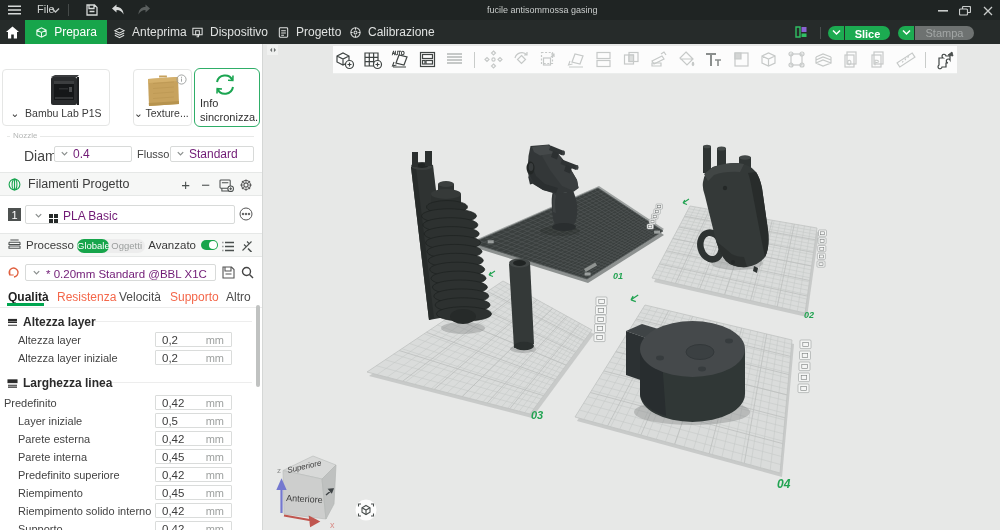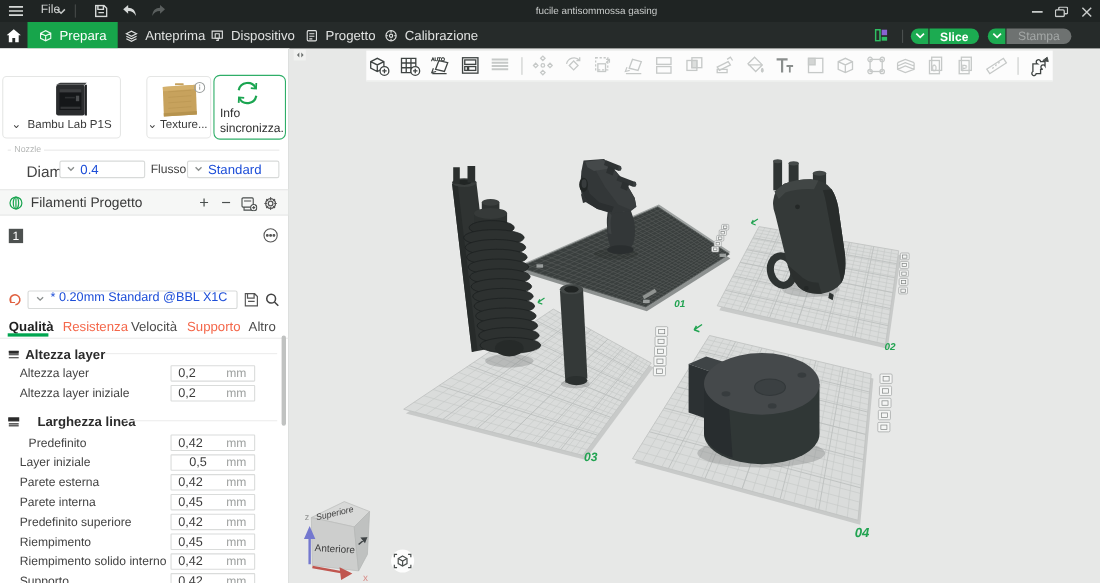--- a/index.html
+++ b/index.html
@@ -4,21 +4,21 @@
 html,body{width:1000px;height:530px;overflow:hidden;font-family:"Liberation Sans",sans-serif;background:#e7e8e7}
 .titlebar{position:absolute;left:0;top:0;width:1000px;height:20px;background:#1f2423;color:#cfd2d1}
 .tabbar{position:absolute;left:0;top:20px;width:1000px;height:24px;background:#262b2a}
 .panel{position:absolute;left:0;top:44px;width:263px;height:486px;background:#fff;border-right:1px solid #d5d7d6}
 .viewport{position:absolute;left:263px;top:44px;width:737px;height:486px}
 .tb{position:absolute;left:70px;top:2px;width:624px;height:28px;background:#fcfcfc;border-bottom:1px solid #ebedec;display:flex;align-items:center;gap:6.5px;padding-left:1px}
 .tbi{display:inline-flex;width:21px;height:21px}
 .tbsep{width:1px;height:16px;background:#c9ccca;margin:0 2px}
 .hdr{position:absolute;left:0;width:262px;height:24px;background:#f6f7f6;border-bottom:1px solid #e6e8e7;display:flex;align-items:center}
 .hdr .t{font-size:12.5px;color:#3a3a3a;margin-left:7px}
-.sel{position:absolute;border:1px solid #d8dad9;border-radius:2px;background:#fff;display:flex;align-items:flex-start;font-size:12px;color:#1d4ed8}
+.sel{position:absolute;border:1px solid #d8dad9;border-radius:2px;background:#fff;display:flex;align-items:flex-end;font-size:12px;color:#701a75}
 .inp{position:absolute;border:1px solid #dadcdb;border-radius:1px;background:#fff;font-size:11.5px;color:#3c3c3c;display:flex;align-items:flex-end}
 .inp .u{margin-left:auto;color:#9da09f;font-size:11px;padding-right:7px}
 .lab{position:absolute;font-size:11px;color:#434343;white-space:nowrap}
 </style></head><body>
 <div class="titlebar">
 <svg width="13" height="10" style="position:absolute;left:8px;top:5px" stroke="#d6d9d8" stroke-width="1.5">
       <path d="M0,1.2 h13 M0,5 h13 M0,8.8 h13"></path>
     </svg>
 <span style="position:absolute;left:37px;top:3px;font-size:11px">File</span>
 <svg width="9" height="7" style="position:absolute;left:51px;top:7px" fill="none" stroke="#c3c6c5" stroke-width="1.4">
@@ -170,26 +170,57 @@
         <circle cx="12.5" cy="10.5" r="3" fill="#fff"></circle>
         <path d="M11,10.5 h3 M12.5,9 v3"></path>
       </svg>
 <span style="position:absolute;right:9px;top:5px"><svg width="14" height="14" viewBox="0 0 20 20" fill="none" stroke="#555" stroke-width="1.6">
           <circle cx="10" cy="10" r="3"></circle>
           <path d="M10,2.5 v2.2 M10,15.3 v2.2 M2.5,10 h2.2 M15.3,10 h2.2 M4.7,4.7 l1.6,1.6 M13.7,13.7 l1.6,1.6 M15.3,4.7 l-1.6,1.6 M6.3,13.7 l-1.6,1.6" stroke-linecap="round"></path>
           <circle cx="10" cy="10" r="6.4"></circle>
         </svg></span>
 </div>
     <div style="position:absolute;left:8px;top:164px;width:13px;height:13px;background:#4d5150;color:#fff;font-size:11px;display:flex;align-items:center;justify-content:center">1</div>
+<div class="sel" style="left:25px;top:161px;width:210px;height:19px"><span style="margin-left:8px;margin-right:6px"><svg width="9" height="9" viewBox="0 0 10 10" fill="none" stroke="#8b8f8e" stroke-width="1.4">
+          <path d="M2,3.5 L5,6.5 L8,3.5"></path>
+        </svg></span>
+<svg width="9" height="9" style="margin-right:5px">
+        <rect width="4" height="4" x="0" y="0" fill="#262a29"></rect>
+        <rect width="4" height="4" x="5" y="0" fill="#262a29"></rect>
+        <rect width="4" height="4" x="0" y="5" fill="#262a29"></rect>
+        <rect width="4" height="4" x="5" y="5" fill="#262a29"></rect>
+      </svg>PLA Basic</div>
 <svg width="14" height="14" style="position:absolute;right:9px;top:163px" viewBox="0 0 14 14" fill="none" stroke="#555" stroke-width="1">
       <circle cx="7" cy="7" r="6"></circle>
       <circle cx="4" cy="7" r="0.8" fill="#555"></circle>
       <circle cx="7" cy="7" r="0.8" fill="#555"></circle>
       <circle cx="10" cy="7" r="0.8" fill="#555"></circle>
     </svg>
+    <div class="hdr" style="top:189px;border-top:1px solid #e6e8e7">
+<svg width="13" height="12" style="margin-left:8px" viewBox="0 0 14 13" fill="none" stroke="#4a4f4e" stroke-width="1.1">
+        <path d="M1,3.5 h12 M1,3.5 v2.5 h12 v-2.5 M1,7.5 h12 M1,7.5 v2.5 h12 v-2.5 M2.5,1 h9"></path>
+      </svg>
+<span class="t" style="font-size:11.5px;margin-left:5px">Processo</span>
+<div style="position:absolute;left:77px;top:5px;width:68px;height:14px;background:#ededed;border-radius:7px">
+<div style="position:absolute;left:0;top:0;width:32px;height:14px;background:#17a54b;border-radius:7px;color:#fff;font-size:9.5px;text-align:center;line-height:14px">Globale</div>
+<div style="position:absolute;right:3px;top:0;font-size:9.5px;color:#9a9e9d;line-height:14px">Oggetti</div>
+</div>
+<span style="position:absolute;right:66px;top:5px;font-size:11.5px;color:#3a3a3a">Avanzato</span>
+<div style="position:absolute;right:44px;top:6px;width:17px;height:10px;background:#17a54b;border-radius:5px">
+        <div style="position:absolute;right:1px;top:1px;width:8px;height:8px;background:#fff;border-radius:4px"></div>
+      </div>
+<svg width="12" height="11" style="position:absolute;right:28px;top:7px" fill="none" stroke="#4a4f4e" stroke-width="1.3">
+        <path d="M3,1.5 h9 M3,5.5 h9 M3,9.5 h9 M0.5,1.5 h0.8 M0.5,5.5 h0.8 M0.5,9.5 h0.8"></path>
+      </svg>
+<svg width="12" height="12" style="position:absolute;right:9px;top:6px" viewBox="0 0 12 12" stroke="#4a4f4e" fill="none" stroke-width="1.1">
+        <path d="M1.5,10.5 L10.5,1.5"></path>
+        <path d="M3,4.5 l2,2 M6,1.5 l2,2"></path>
+        <path d="M7,8.5 l3.5,3.5" stroke-width="1.6"></path>
+      </svg>
+</div>
     <svg width="13" height="13" style="position:absolute;left:7px;top:222px" viewBox="0 0 14 14" fill="none" stroke="#e0603f" stroke-width="1.5">
       <path d="M3,9.5 A4.8,4.8 0 1 1 7.5,11.8"></path>
       <path d="M3,5.5 v4.2 h4.2" stroke-width="1.2"></path>
     </svg>
 <div class="sel" style="left:25px;top:220px;width:191px;height:17px">
       <span style="margin-left:6px;margin-right:5px"><svg width="9" height="9" viewBox="0 0 10 10" fill="none" stroke="#8b8f8e" stroke-width="1.4">
           <path d="M2,3.5 L5,6.5 L8,3.5"></path>
         </svg></span>
       <span style="font-size:11.5px">* 0.20mm Standard @BBL X1C</span>
     </div>
@@ -219,36 +250,36 @@
     <span class="lab" style="left:18px;top:290px">Altezza layer</span>
 <div class="inp" style="left:155px;top:288px;width:77px;height:15px">
       <span style="margin-left:6px">0,2</span>
       <span class="u">mm</span>
     </div>
     <span class="lab" style="left:18px;top:308px">Altezza layer iniziale</span>
 <div class="inp" style="left:155px;top:306px;width:77px;height:15px">
       <span style="margin-left:6px">0,2</span>
       <span class="u">mm</span>
     </div>
-    <div style="position:absolute;left:7px;top:332px;display:flex;align-items:center;gap:16px">
+    <div style="position:absolute;left:7px;top:332px;display:flex;align-items:center;gap:5px">
       <svg width="11" height="9" viewBox="0 0 12 10" fill="none" stroke="#2b2b2b" stroke-width="1.2">
         <rect x="1" y="1" width="10" height="3" fill="#2b2b2b"></rect>
         <path d="M1,7 h10 M1,9 h10"></path>
       </svg>
       <span style="font-size:12px;font-weight:bold;color:#2b2b2b">Larghezza linea</span>
     </div>
 <div style="position:absolute;left:112px;top:338px;width:140px;height:1px;background:#ededed"></div>
-    <span class="lab" style="left:26px;top:353px">Predefinito</span>
+    <span class="lab" style="left:4px;top:353px">Predefinito</span>
 <div class="inp" style="left:155px;top:351px;width:77px;height:15px">
       <span style="margin-left:6px">0,42</span>
       <span class="u">mm</span>
     </div>
     <span class="lab" style="left:18px;top:371px">Layer iniziale</span>
 <div class="inp" style="left:155px;top:369px;width:77px;height:15px">
-      <span style="margin-left:16px">0,5</span>
+      <span style="margin-left:6px">0,5</span>
       <span class="u">mm</span>
     </div>
     <span class="lab" style="left:18px;top:389px">Parete esterna</span>
 <div class="inp" style="left:155px;top:387px;width:77px;height:15px">
       <span style="margin-left:6px">0,42</span>
       <span class="u">mm</span>
     </div>
     <span class="lab" style="left:18px;top:407px">Parete interna</span>
 <div class="inp" style="left:155px;top:405px;width:77px;height:15px">
       <span style="margin-left:6px">0,45</span>

